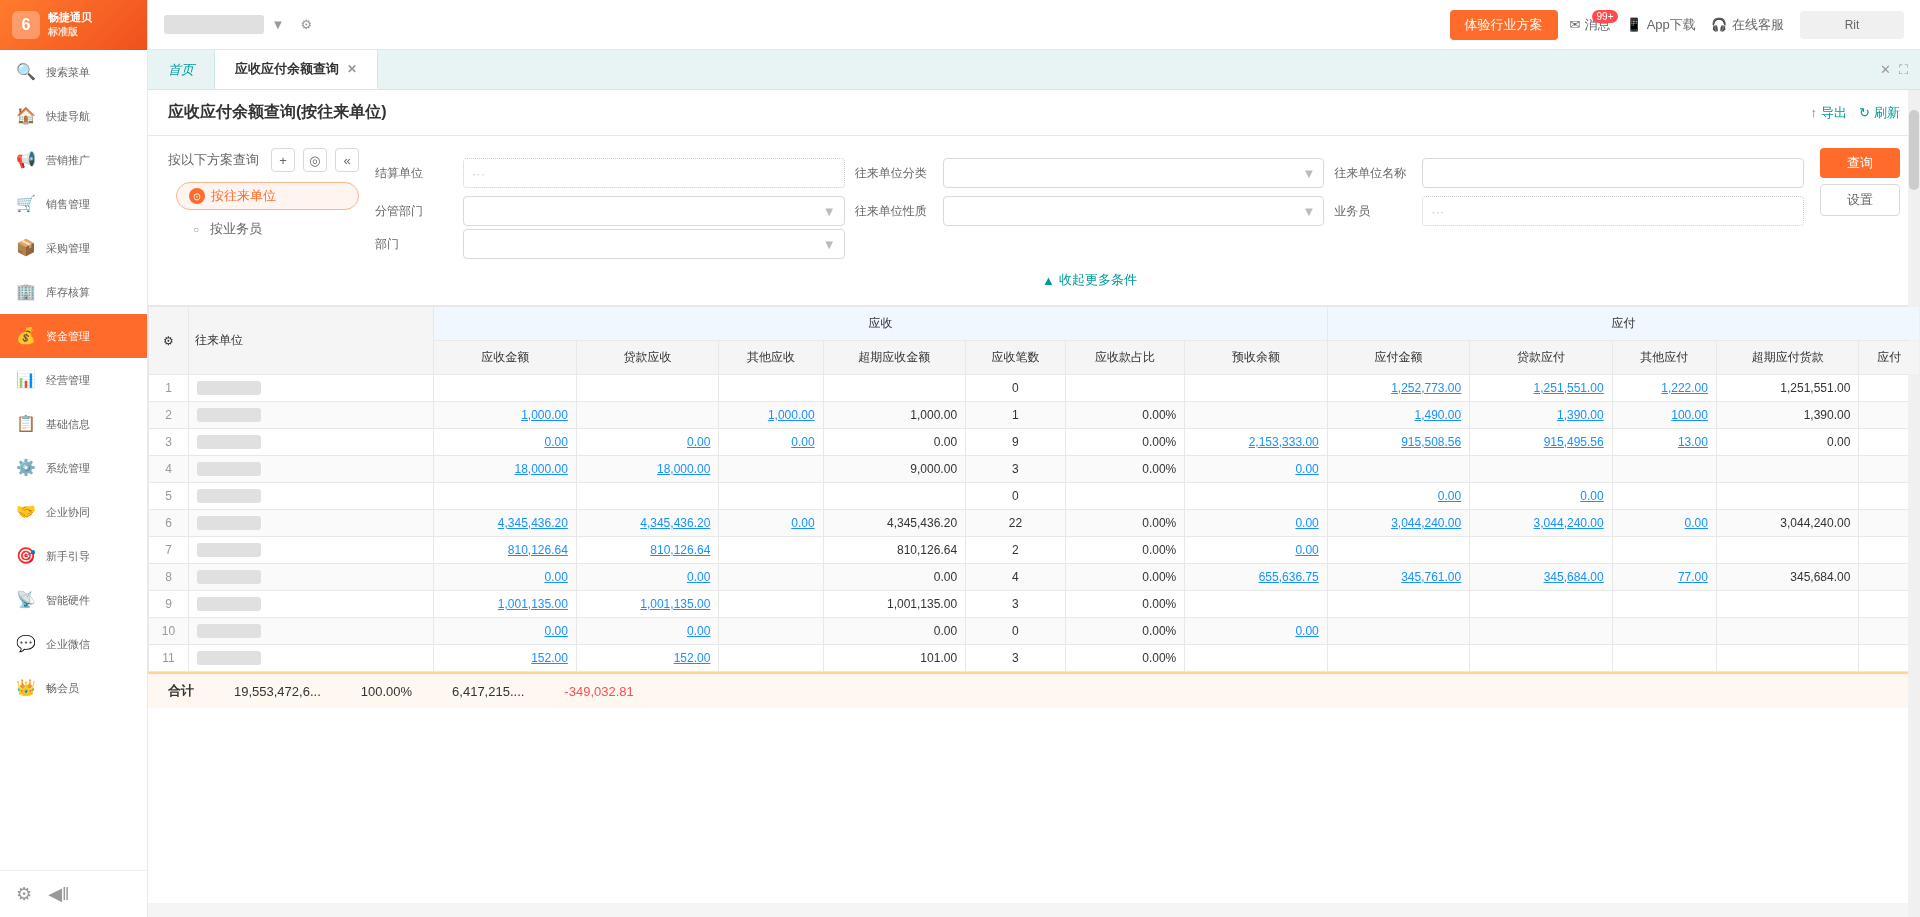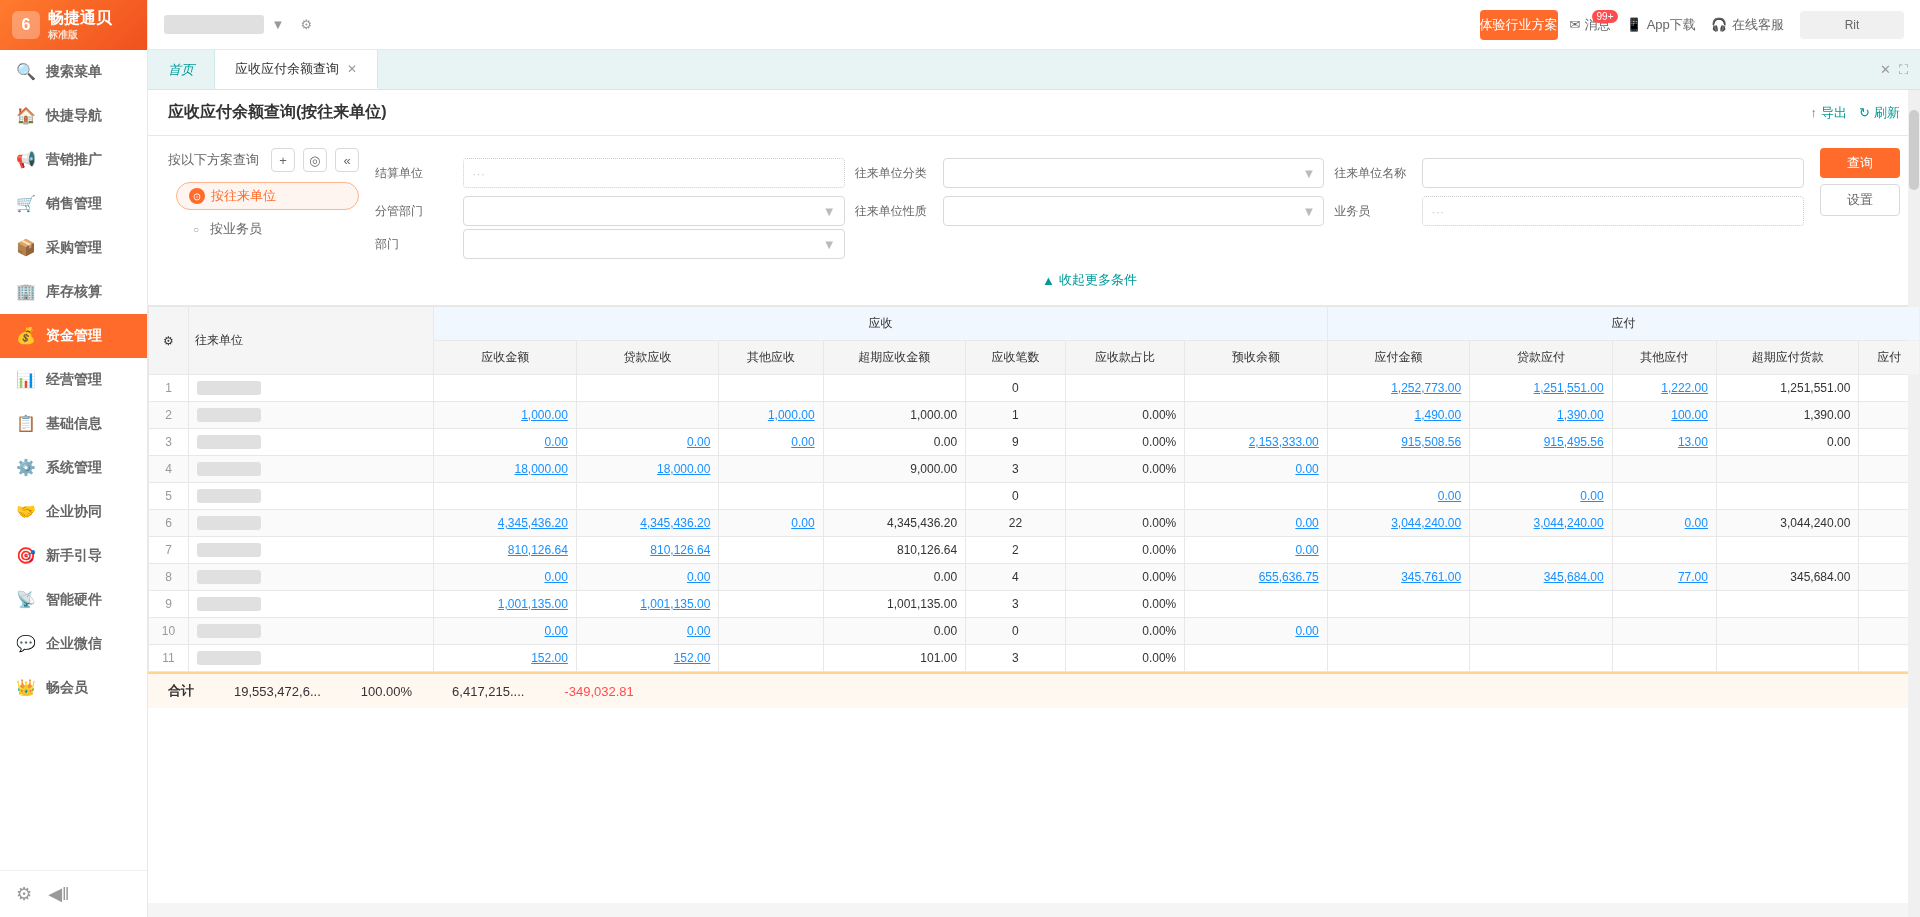--- a/index.html
+++ b/index.html
@@ -18,56 +18,56 @@
     .sidebar-logo .logo-icon {
       width: 28px; height: 28px; background: rgba(255,255,255,0.3); border-radius: 6px;
       display: flex; align-items: center; justify-content: center; margin-right: 8px; font-size: 16px;
     }
     .sidebar-item {
       display: flex; align-items: center; padding: 12px 16px; cursor: pointer; color: #666;
       transition: all 0.2s;
     }
     .sidebar-item.active { background: #ff6b2b; color: white; border-radius: 0; }
     .sidebar-item .item-icon { width: 20px; height: 20px; margin-right: 10px; font-size: 16px; }
-    .sidebar-item .item-label { font-size: 14px; font-weight: bold; }
+    .sidebar-item .item-label { font-size: 11px; }
     .sidebar-bottom {
       margin-top: auto; padding: 12px 16px; display: flex; align-items: center; gap: 16px;
       border-top: 1px solid #f0f0f0;
     }
     .sidebar-bottom-icon { color: #999; font-size: 18px; cursor: pointer; }
 
     
     .topbar {
       position: fixed; left: 148px; top: 0; right: 0; height: 50px;
       background: #fff; border-bottom: 1px solid #e8e8e8;
       display: flex; align-items: center; padding: 0 16px; gap: 12px; z-index: 99;
     }
     .topbar-breadcrumb {
       color: #999; font-size: 13px; flex: 1; display: flex; align-items: center; gap: 8px;
     }
     .topbar-btn-promo {
       background: #ff6b2b; color: white; border: none; border-radius: 4px;
-      padding: 6px 0; font-size: 13px; cursor: pointer;
+      padding: 6px 15px; font-size: 13px; cursor: pointer;
     }
     .topbar-right { display: flex; align-items: center; gap: 16px; }
     .topbar-icon-group { display: flex; align-items: center; gap: 4px; color: #666; cursor: pointer; position: relative; }
     .badge { background: #ff4d4f; color: white; font-size: 10px; border-radius: 10px; padding: 1px 5px; position: absolute; top: -6px; right: -8px; }
     .topbar-user { width: 104px; height: 28px; background: #f0f0f0; border-radius: 4px; }
 
     
     .tabbar {
       position: fixed; left: 148px; top: 50px; right: 0; height: 40px;
       background: #e8f4f4; display: flex; align-items: stretch; z-index: 98;
       border-bottom: 1px solid #d0e8e8;
     }
     .tab {
       padding: 0 20px; display: flex; align-items: center; gap: 8px;
       cursor: pointer; font-size: 13px; color: #666; border-right: 1px solid #d0e8e8;
     }
-    .tab.active { background: #fff; color: #333; font-weight: 400; border-bottom: 2px solid #fff; text-align: center; }
+    .tab.active { background: #fff; color: #333; font-weight: 700; border-bottom: 2px solid #fff; text-align: center; }
     .tab-close { color: #999; font-size: 12px; cursor: pointer; }
     .tabbar-home { color: #009999; font-style: italic; }
 
     
     .main-content {
       position: fixed; left: 148px; top: 90px; right: 0; bottom: 0;
       background: #f5f5f5; overflow: hidden;
     }
     .page-header {
       background: #fff; padding: 12px 20px; display: flex; align-items: center; justify-content: space-between;
@@ -134,21 +134,21 @@
     .footer-val.red { color: #ff4d4f; }
     .blurred { background: #e0e0e0; border-radius: 3px; color: transparent; display: inline-block; min-width: 60px; }
   </style>
 </head>
 <body>
 
 <div class="sidebar">
   <div class="sidebar-logo">
     <div class="logo-icon">6</div>
     <div>
-      <div style="font-size:16px;line-height:1.2">畅捷通贝</div>
+      <div style="font-size:11px;line-height:1.2">畅捷通贝</div>
       <div style="font-size:10px;opacity:0.8">标准版</div>
     </div>
   </div>
 
   <div class="sidebar-item">
     <span class="item-icon">🔍</span>
     <span class="item-label">搜索菜单</span>
   </div>
   <div class="sidebar-item">
     <span class="item-icon">🏠</span>

